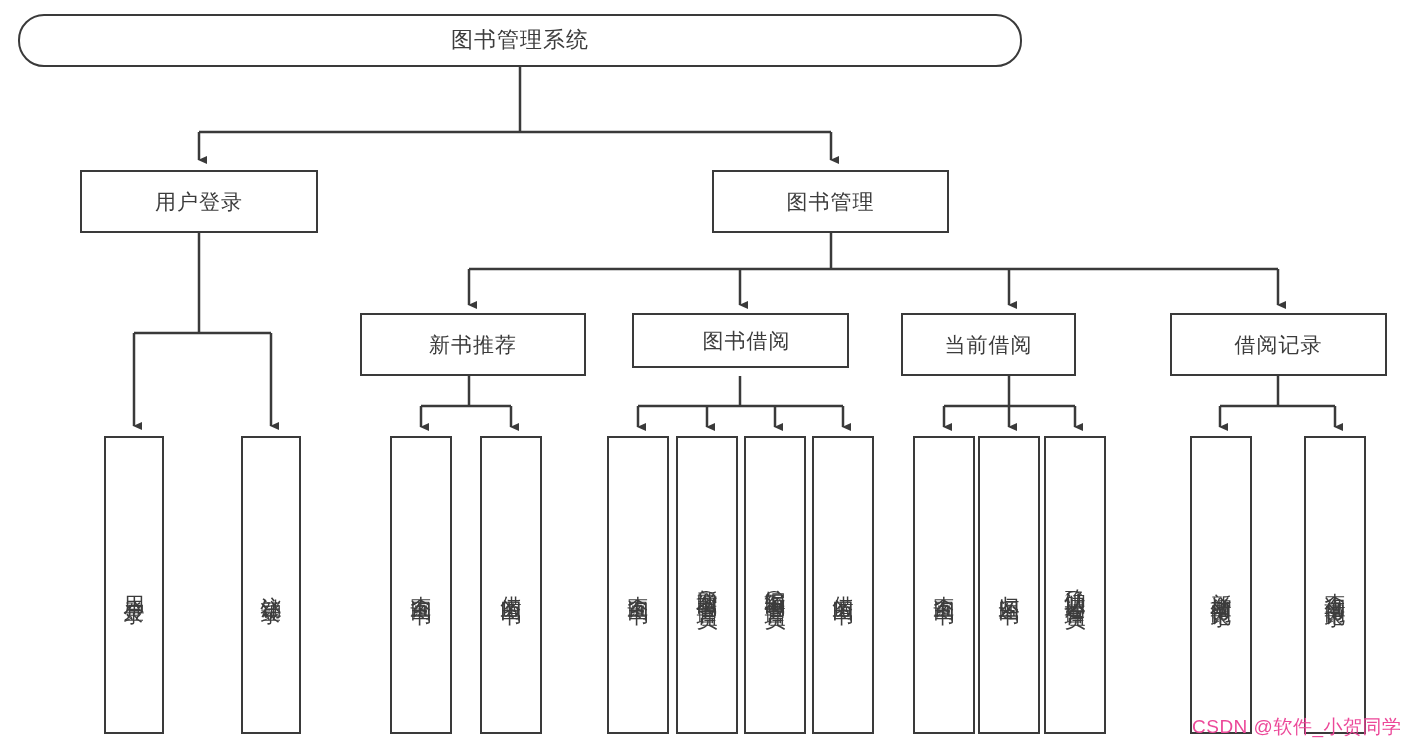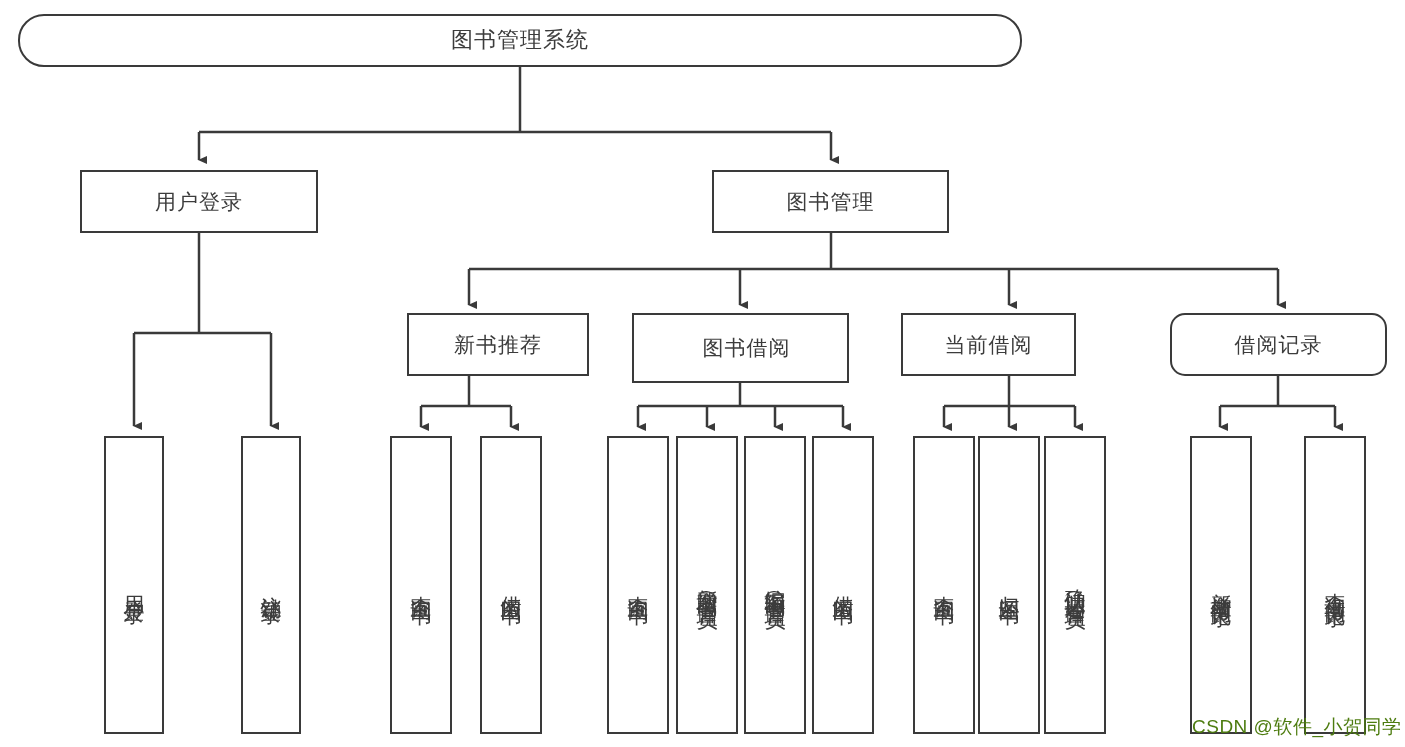--- a/index.html
+++ b/index.html
@@ -59,21 +59,21 @@
   .node-v .vtext {
     writing-mode: vertical-rl;
     text-orientation: upright;
     display: block;
   }
   .watermark {
     position: absolute;
     left: 1192px;
     top: 714px;
     font-size: 19px;
-    color: #4d7c0f;
+    color: #ec4899;
     white-space: nowrap;
     letter-spacing: 0.5px;
   }
 </style>
 </head>
 <body>
 
 <div id="diagram-canvas">
 
   <svg id="connector-layer" viewBox="0 0 1405 747" width="1405" height="747" xmlns="http://www.w3.org/2000/svg">
@@ -124,24 +124,24 @@
       <path d="M1220,406 L1220,427" marker-end="url(#arrowhead)"></path>
       <path d="M1335,406 L1335,427" marker-end="url(#arrowhead)"></path>
     </g>
   </svg>
 
   <div class="node node-h node-root" style="left:18px; top:14px; width:1004px; height:53px;">图书管理系统</div>
 
   <div class="node node-h" style="left:80px; top:170px; width:238px; height:63px;">用户登录</div>
   <div class="node node-h" style="left:712px; top:170px; width:237px; height:63px;text-align:center;">图书管理</div>
 
-  <div class="node node-h" style="left:360px; top:313px; width:182px; height:63px;margin-left:47px;">新书推荐</div>
-  <div class="node node-h" style="left:632px; top:313px; width:217px; height:70px;padding-left:12px;">图书借阅</div>
+  <div class="node node-h" style="left:360px; top:313px; width:226px; height:63px;">新书推荐</div>
+  <div class="node node-h" style="left:632px; top:313px; width:217px; height:55px;padding-left:12px;">图书借阅</div>
   <div class="node node-h" style="left:901px; top:313px; width:175px; height:63px;">当前借阅</div>
-  <div class="node node-h" style="left:1170px; top:313px; width:217px; height:63px;border-radius:15px;">借阅记录</div>
+  <div class="node node-h" style="left:1170px; top:313px; width:217px; height:63px;">借阅记录</div>
 
   <div class="node node-v" style="left:104px; top:436px; width:60px; height:298px;">
     <span class="vtext">用户登录</span>
   </div>
   <div class="node node-v" style="left:241px; top:436px; width:60px; height:298px;">
     <span class="vtext">注销登录</span>
   </div>
 
   <div class="node node-v" style="left:390px; top:436px; width:62px; height:298px;">
     <span class="vtext">查询图书</span>

